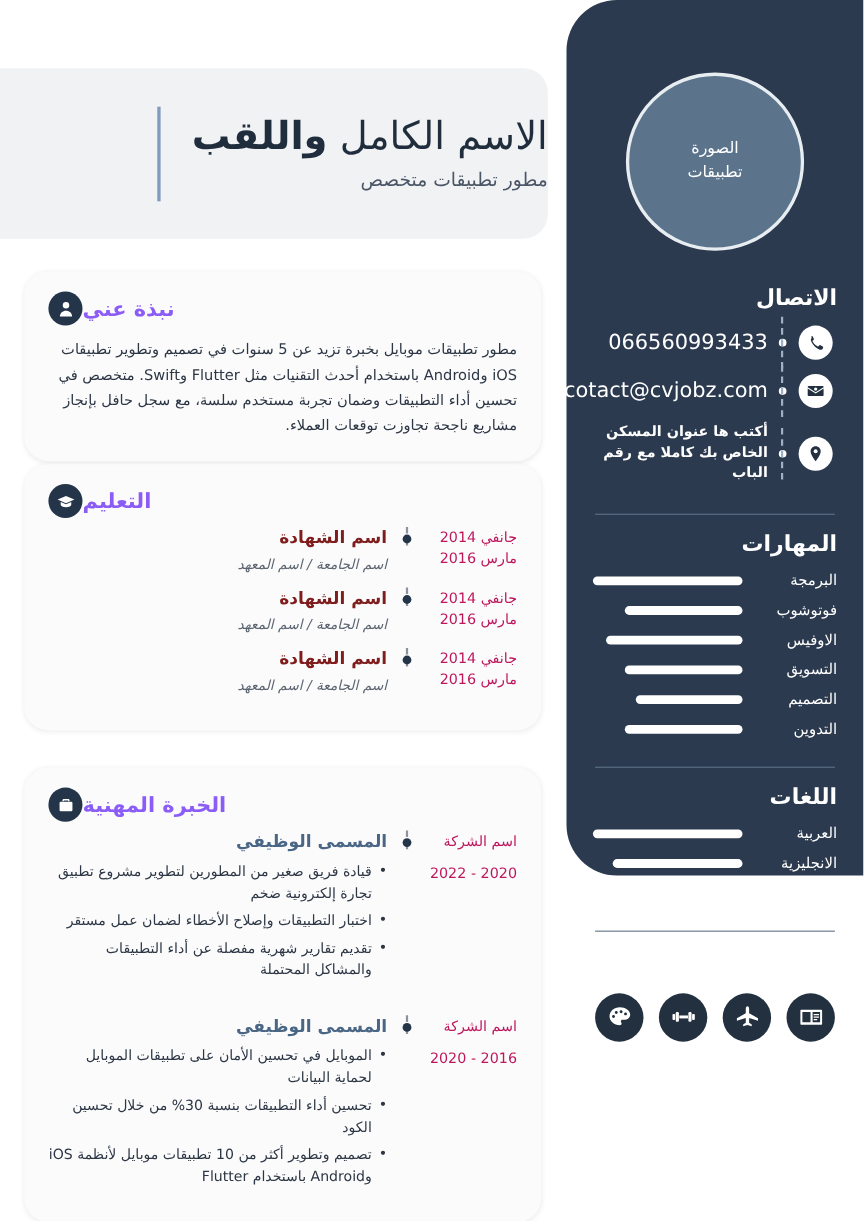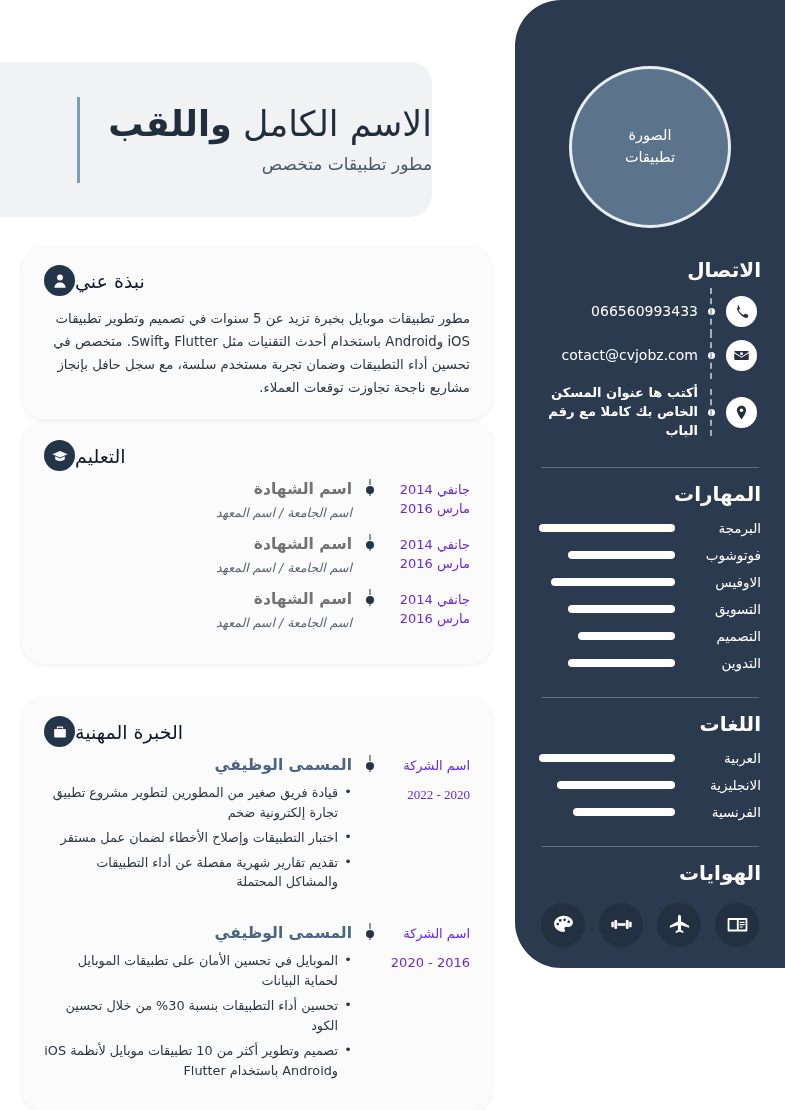--- a/index.html
+++ b/index.html
@@ -7,21 +7,21 @@
   body {
     background:#ffffff;
     font-family:"DejaVu Sans","Liberation Sans",sans-serif;
     position:relative;
     overflow:hidden;
   }
   .page { position:relative; width:785px; height:1110px; background:#ffffff; }
 
   
   .sidebar{
-    position:absolute; top:0; right:0; width:270px; height:968px;
+    position:absolute; top:0; right:0; width:270px; height:796px;
     background:#2b3a4f;
     border-top-left-radius:46px;
     border-bottom-left-radius:46px;
     padding:0 24px;
     color:#ffffff;
     margin-left:20px;
   }
   .photo-wrap{ display:flex; justify-content:center; padding-top:66px; }
   .photo-circle{
     width:162px;height:162px;border-radius:50%;
@@ -44,80 +44,80 @@
     display:flex;align-items:center;justify-content:center;flex:0 0 31px;
     margin-right:0; margin-left:8px;
   }
   .c-icon svg{ width:17px;height:17px;fill:#22303f; }
   .c-dot-col{ width:14px; display:flex; justify-content:center; flex:0 0 14px; position:relative; }
   .c-dot{ width:7px;height:7px;border-radius:50%;background:#ffffff; }
   .c-dashes{
     position:absolute; right:50%; transform:translateX(50%); top:-20px; bottom:-20px;
     border-right:2px dashed #9fb0c2; width:0;
   }
-  .c-text{ flex:1; text-align:right; font-size:14px; line-height:1.45; padding-right:6px; color:#ffffff; }
+  .c-text{ flex:1; text-align:right; font-size:19px; line-height:1.45; padding-right:6px; color:#ffffff; }
   .c-text.addr{ font-weight:bold; font-size:13px; }
 
   
   .bar-row{ display:flex; align-items:center; margin-bottom:11px; }
   .bar-label{ width:78px; flex:0 0 78px; text-align:right; font-size:13.5px; color:#ffffff; }
   .bar-track{ flex:1; margin-right:8px; display:flex; justify-content:flex-start; }
   .bar-fill{ height:8px; border-radius:5px; background:#ffffff; }
 
   
   .hobby-row{ display:flex; justify-content:space-between; margin-top:18px; padding:0 2px; }
   .hobby{
     width:44px;height:44px;border-radius:50%;background:#22303f;
     display:flex;align-items:center;justify-content:center;
   }
   .hobby svg{ width:23px;height:23px;fill:#ffffff; }
 
   
   .main{ position:absolute; top:0; left:0; width:515px; height:1110px; }
 
   .header-card{
-    position:absolute; top:62px; left:0; width:432px; height:155px;
+    position:absolute; top:62px; left:0; width:498px; height:155px;
     background:#f1f2f4; border-top-right-radius:22px; border-bottom-right-radius:22px;
     display:flex; align-items:center; justify-content:flex-start;
   }
   .header-accent{ width:3px; height:86px; background:#7f9bbd; margin-right:28px; margin-left:18px; }
   .header-text{ text-align:right; }
   .name-line{ font-size:35px; color:#1f2d3d; line-height:1.12; white-space:nowrap; }
   .name-line .bold{ font-weight:bold; }
   .job-title{ font-size:17px; color:#4a5666; margin-top:9px; }
 
   .card{
     background:#fbfbfc; border-radius:22px; padding:18px 22px 20px 22px;
     box-shadow:0 1px 5px rgba(40,50,70,.09);
     position:absolute; left:22px; width:470px;
   }
   .sec-head{ display:flex; align-items:center; justify-content:flex-start; flex-direction:row-reverse; margin-bottom:8px; }
   .sec-ico{
     width:31px;height:31px;border-radius:50%;background:#24354a;
     display:flex;align-items:center;justify-content:center;flex:0 0 31px;
   }
   .sec-ico svg{ width:18px;height:18px;fill:#ffffff; }
-  .sec-title{ font-size:19px; font-weight:normal; color:#0f172a; margin-right:9px; }
+  .sec-title{ font-size:19px; font-weight:bold; color:#8b5cf6; margin-right:9px; }
 
   .about-text{ font-size:13.3px; line-height:1.72; color:#2c3644; text-align:right; padding-top:4px; }
 
   
   .tl-row{ display:flex; flex-direction:row; align-items:flex-start; }
   .tl-date{
-    width:92px; flex:0 0 92px; text-align:right; font-size:13px; color:#6d28d9;
+    width:92px; flex:0 0 92px; text-align:right; font-size:13px; color:#be185d;
     line-height:1.45; padding-top:2px; padding-left:8px;
   }
   .tl-axis{ width:16px; flex:0 0 16px; position:relative; display:flex; justify-content:center; }
   .tl-dot{ width:8px;height:8px;border-radius:50%;background:#24354a; margin-top:7px; z-index:2; }
   .tl-line{
     position:absolute; top:0; bottom:-2px; right:50%; transform:translateX(50%);
     border-right:2px dashed #8a939e; width:0;
   }
   .tl-body{ flex:1; text-align:right; padding-right:10px; padding-bottom:14px; }
-  .edu-deg{ font-size:15.5px; font-weight:bold; color:#737373; line-height:1.3;text-align:right; }
+  .edu-deg{ font-size:15.5px; font-weight:bold; color:#7f1d1d; line-height:1.3;text-align:right; }
   .edu-inst{ font-size:12.5px; font-style:italic; color:#5b6470; margin-top:6px; }
 
   .job-name{ font-size:15.5px; font-weight:bold; color:#4a6685; line-height:1.3; }
   .bullets{ list-style:none; margin-top:8px; }
   .bullets li{
     font-size:12.8px; color:#2c3644; line-height:1.55; margin-bottom:5px;
     position:relative; padding-right:14px; text-align:right;
   }
   .bullets li:before{
     content:"•"; position:absolute; right:0; top:-1px; color:#2c3644; font-size:13px;
@@ -221,21 +221,21 @@
               <rect x="4.2" y="7.9" width="15.6" height="11.5" rx="1.5"></rect>
             </svg>
         </span>
         <span class="sec-title">الخبرة المهنية</span>
       </div>
 
       <div>
         <div class="tl-row">
           <div class="tl-date">
             <div>اسم الشركة</div>
-            <div style="margin-top:10px;font-family:Liberation Serif, serif;">2020 - 2022</div>
+            <div style="margin-top:10px;">2020 - 2022</div>
           </div>
           <div class="tl-axis">
             <span class="tl-line"></span>
             <span class="tl-dot"></span>
           </div>
           <div class="tl-body">
             <div class="job-name">المسمى الوظيفي</div>
             <ul class="bullets">
               <li>قيادة فريق صغير من المطورين لتطوير مشروع تطبيق تجارة إلكترونية ضخم</li>
               <li>اختبار التطبيقات وإصلاح الأخطاء لضمان عمل مستقر</li>

